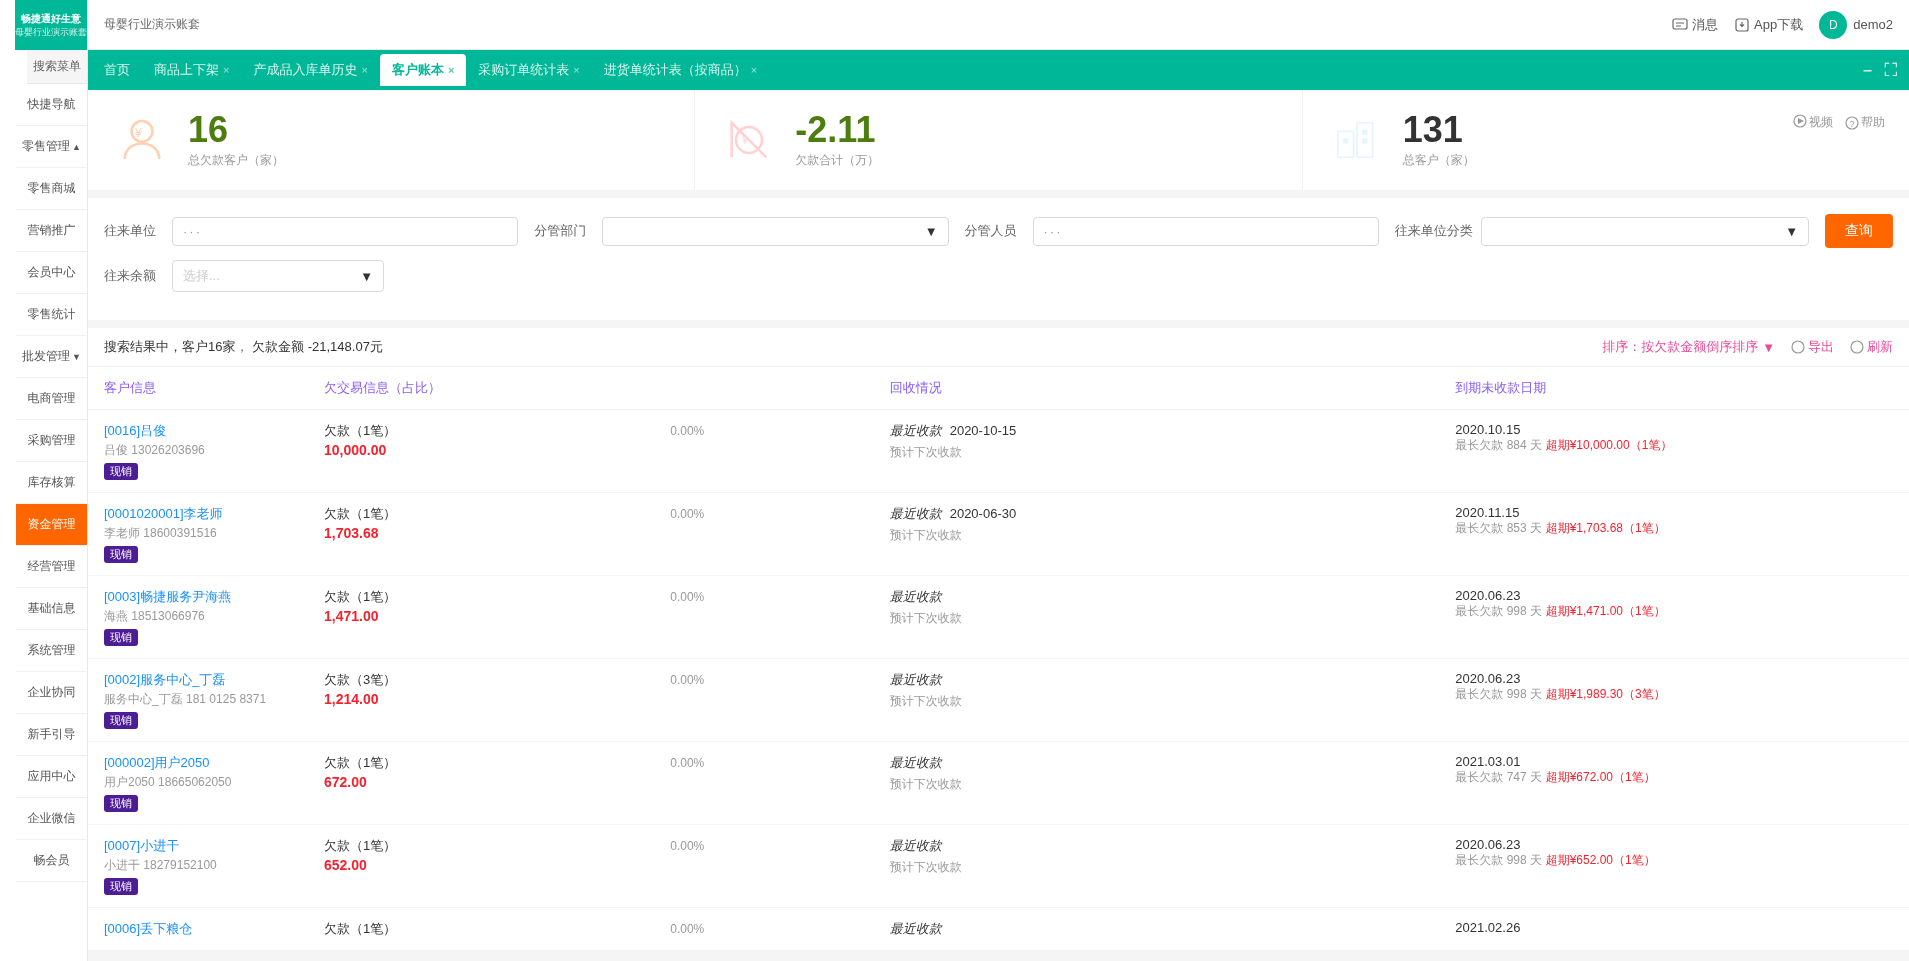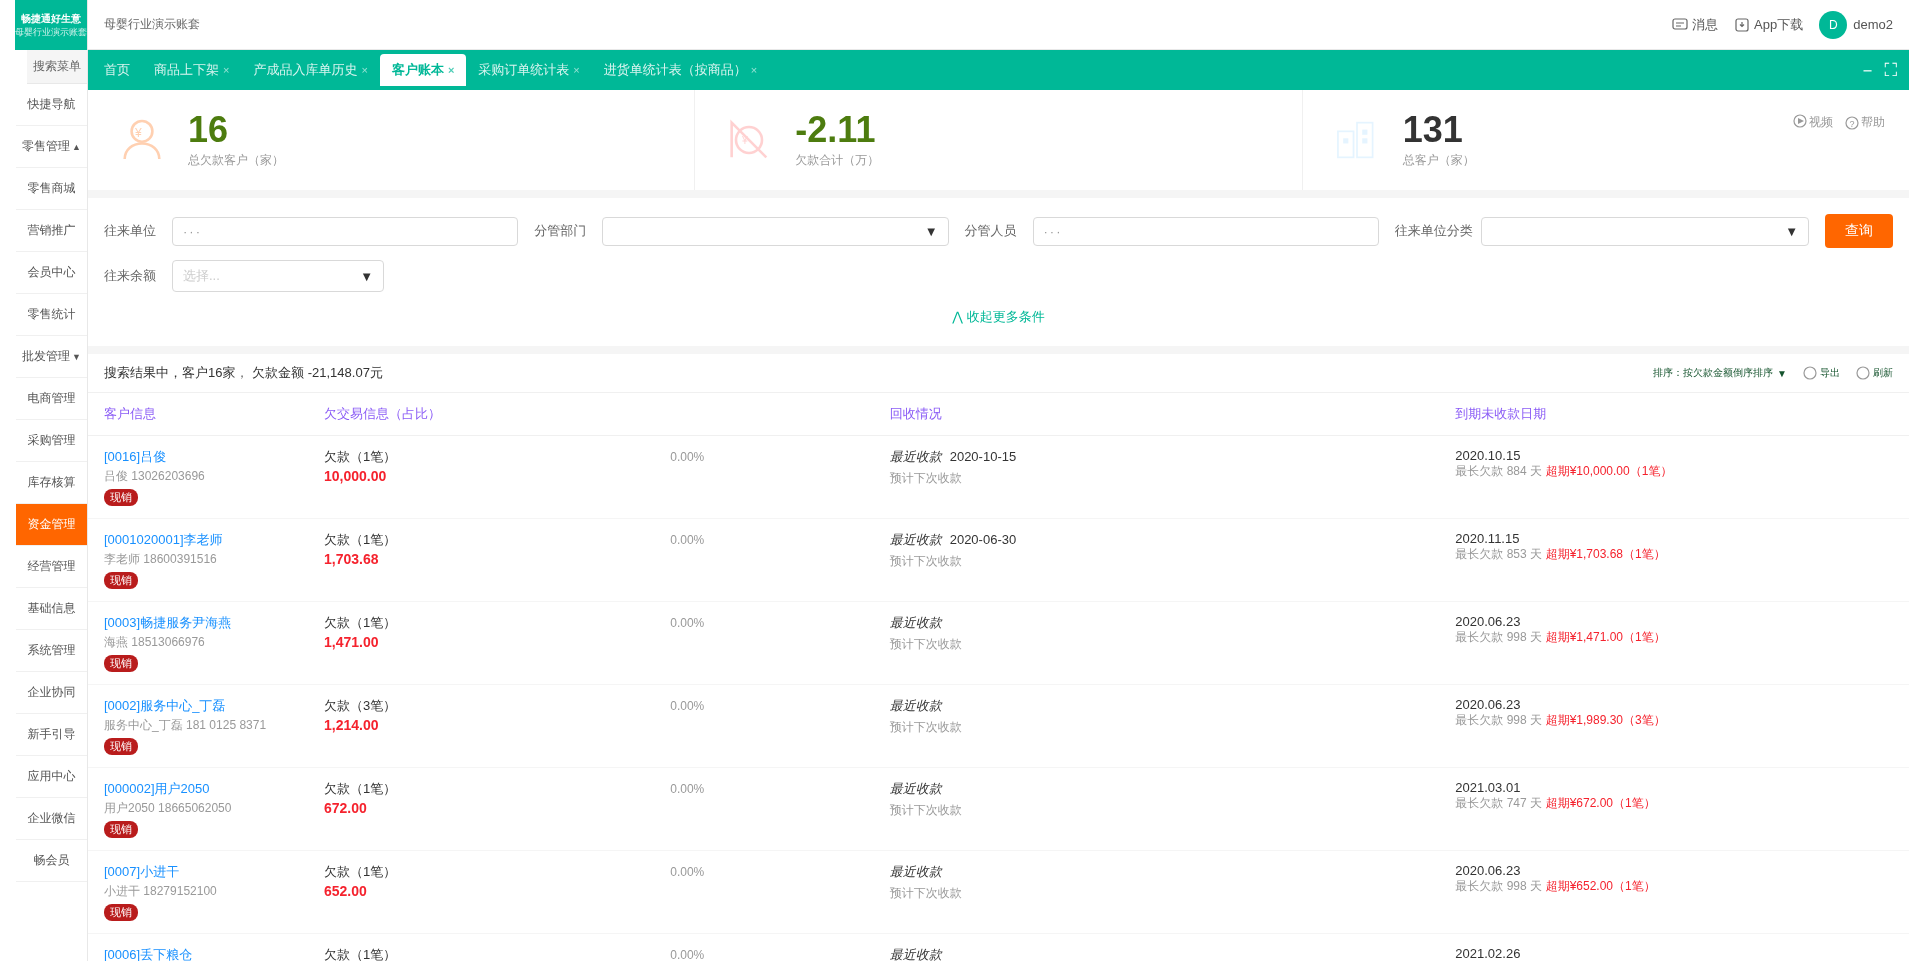--- a/index.html
+++ b/index.html
@@ -56,32 +56,32 @@
     .filter-input .dots { color: #999; letter-spacing: 2px; }
     .filter-select { flex: 1; border: 1px solid #d9d9d9; border-radius: 4px; padding: 6px 10px; font-size: 13px; display: flex; align-items: center; justify-content: space-between; cursor: pointer; background: #fff; }
     .filter-select-text { color: #ccc; font-size: 13px; }
     .btn-query { background: #ff6600; color: white; border: none; border-radius: 4px; padding: 8px 20px; font-size: 14px; cursor: pointer; white-space: nowrap; }
     .collapse-more { text-align: center; color: #00b897; font-size: 13px; cursor: pointer; padding: 4px 0; }
 
     
     .results-bar { background: #fff; padding: 10px 16px; display: flex; align-items: center; justify-content: space-between; border-bottom: 1px solid #f0f0f0; }
     .results-info { font-size: 13px; color: #666; }
     .results-info span { color: #333; }
-    .results-actions { display: flex; align-items: center; gap: 16px; font-size: 10px; color: #14532d; }
+    .results-actions { display: flex; align-items: center; gap: 16px; font-size: 13px; color: #ec4899; }
     .sort-select { display: flex; align-items: center; gap: 4px; cursor: pointer; }
 
     
     .data-table { width: 100%; background: #fff; border-collapse: collapse; }
     .data-table thead th { padding: 12px 16px; text-align: left; font-size: 13px; color: #8b5cf6; font-weight: normal; border-bottom: 1px solid #f0f0f0; background: #fff; }
     .data-table tbody tr { border-bottom: 1px solid #f5f5f5; }
     .data-table tbody td { padding: 12px 16px; font-size: 13px; vertical-align: top; }
 
     .customer-name { color: #1890ff; font-size: 13px; cursor: pointer; }
     .customer-sub { color: #999; font-size: 12px; margin-top: 2px; }
-    .tag { display: inline-block; background: #b91c1c; color: white; font-size: 11px; padding: 1px 6px; border-radius: 8px; margin-top: 4px; }
+    .tag { display: inline-block; background: #4c1d95; color: white; font-size: 11px; padding: 1px 6px; border-radius: 3px; margin-top: 4px; }
 
     .debt-count { color: #333; font-size: 13px; }
     .debt-amount { color: #f5222d; font-size: 14px; font-weight: bold; margin-top: 2px; }
     .debt-percent { color: #999; font-size: 12px; margin-top: 2px; }
 
     .collection-latest { color: #333; font-size: 13px; font-style: italic; }
     .collection-date { color: #333; font-size: 13px; margin-left: 8px; }
     .collection-next { color: #999; font-size: 12px; margin-top: 4px; }
 
     .overdue-date { color: #333; font-size: 13px; }
@@ -288,23 +288,20 @@
       </div>
       <div class="filter-row">
         <div class="filter-item" style="max-width:280px;">
           <span class="filter-label">往来余额</span>
           <div class="filter-select">
             <span class="filter-select-text">选择...</span>
             <span>▼</span>
           </div>
         </div>
       </div>
-      <div class="collapse-more">
-        <span>⋀ </span><span>收起更多条件</span>
-      </div>
     </div>
 
     <div class="results-bar">
       <div class="results-info">
         <span>搜索结果中，客户16家</span>，
         <span>欠款金额</span>
         <span>-21,148.07元</span>
       </div>
       <div class="results-actions">
         <div class="sort-select">

